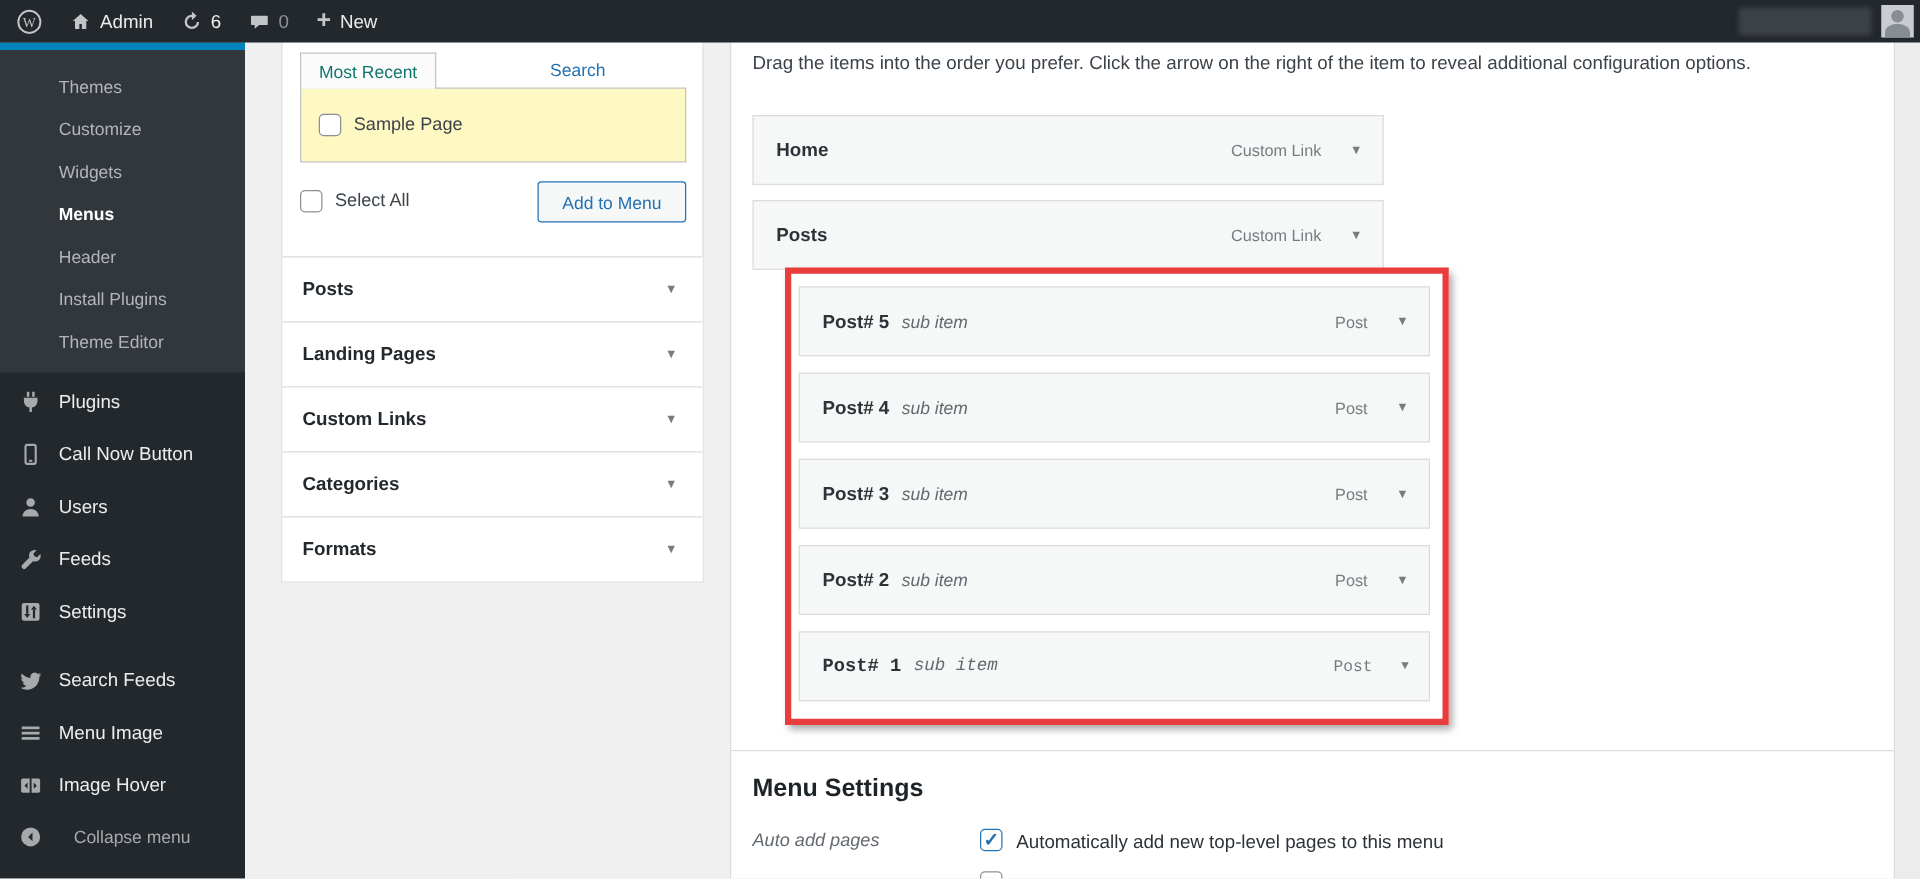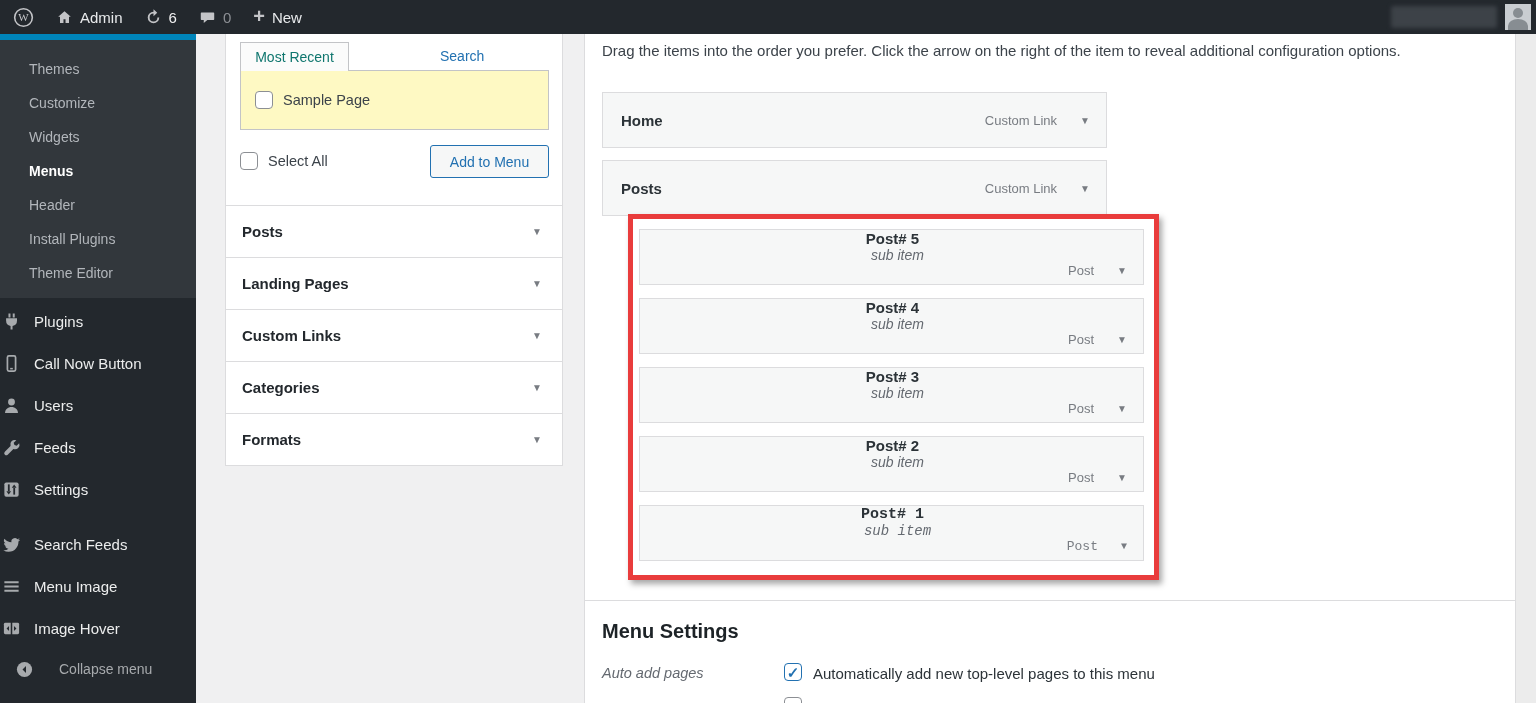--- a/index.html
+++ b/index.html
@@ -29,26 +29,26 @@
   .ab-avatar::after { content:""; position:absolute; left:3px; top:15px; width:20px; height:14px;
                       border-radius:50% 50% 0 0; background:#878d92; }
 
   
   .sidebar { position:absolute; left:0; top:34px; width:196px; height:669px;
              background:var(--sidebar-bg,#23282d); z-index:30; }
   .active-strip { position:absolute; left:0; top:0; width:196px; height:6px;
                   background:var(--active-strip-blue,#0085ba); cursor:pointer; }
   .submenu { position:absolute; left:0; top:6px; width:196px;
              background:var(--submenu-bg,#32373c); padding:12px 0 8px 0; }
-  .sm-item { height:34px; line-height:34px; padding-left:29px; font-size:14px;
+  .sm-item { height:34px; line-height:34px; padding-left:47px; font-size:14px;
              color:#b2b6bb; cursor:pointer; }
   .sm-item.active { color:#ffffff; font-weight:bold; }
   .mainmenu { position:absolute; left:0; top:266px; width:196px; }
   .mainmenu.second { top:489px; }
-  .mm-item { height:42px; display:flex; align-items:center; gap:12px;
+  .mm-item { height:42px; display:flex; align-items:center; padding-left:13px; gap:12px;
              font-size:15px; color:#eceded; cursor:pointer;text-align:center; }
   .mm-ico { width:22px; display:flex; justify-content:center; align-items:center; }
   .collapse-item { position:absolute; top:614px; left:0; width:196px; height:42px;
                    display:flex; align-items:center; padding-left:13px; gap:24px;
                    font-size:14px; color:#a7aaad; cursor:pointer; }
 
   
   .addpanel { position:absolute; left:225px; top:34px; width:338px; height:432px;
               background:#fff; border:1px solid var(--box-border,#dcdcde); border-top:none; }
   .tab-active { position:absolute; left:14px; top:8px; width:109px; height:29px;
@@ -84,21 +84,21 @@
   
   .editor { position:absolute; left:584px; top:34px; width:932px; height:669px;
             background:#fff; border-left:1px solid var(--box-border,#dcdcde);
             border-right:1px solid var(--box-border,#dcdcde); overflow:hidden; }
   .instruction { position:absolute; left:17px; top:8px; font-size:15px; color:#3c434a; }
   .mi { position:absolute; width:505px; height:56px; background:var(--box-bg,#f6f7f7);
         border:1px solid var(--box-border,#dcdcde); display:flex; align-items:center;
         padding:0 16px 0 18px; cursor:move; }
   .mi.top1 { left:17px; top:58px; }
   .mi.top2 { left:17px; top:126px; }
-  .mi.sub { left:54px;flex-direction:column; }
+  .mi.sub { left:54px; }
   .mi.s1 { top:195px; } .mi.s2 { top:264px; } .mi.s3 { top:333px; }
   .mi.s4 { top:402px; } .mi.s5 { top:471px;font-family:Liberation Mono, monospace; }
   .mi-title { font-size:15px; font-weight:bold; color:#2c3338; }
   .mi-note { font-size:14px; font-style:italic; color:#646970; margin-left:10px; }
   .mi-right { margin-left:auto; display:flex; align-items:center; gap:23px; }
   .mi-type { font-size:13px; color:#787c82; }
   .redbox { position:absolute; left:43px; top:180px; width:531px; height:366px;
             border:5px solid var(--annotation-red,#e93c3c);
             box-shadow:3px 4px 6px rgba(0,0,0,0.35); z-index:5; pointer-events:none; }
   .divider { position:absolute; left:0; top:566px; width:100%; height:0;

